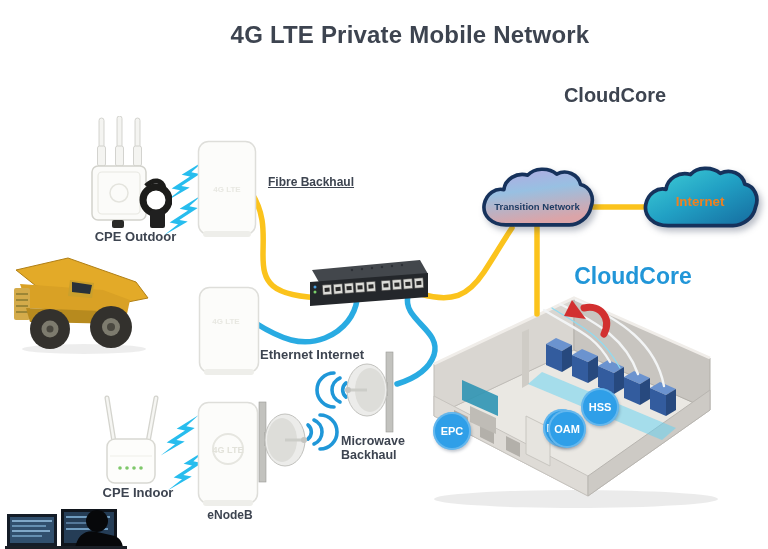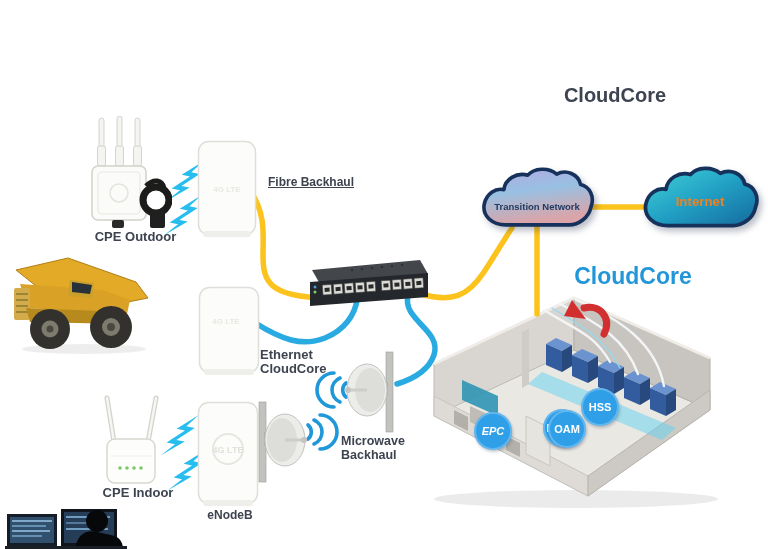--- a/index.html
+++ b/index.html
@@ -308,35 +308,36 @@
       <linearGradient id="gradNet" x1="0" y1="0" x2="1" y2="1">
         <stop offset="0%" stop-color="#41d2d8"></stop>
         <stop offset="50%" stop-color="#21a0c4"></stop>
         <stop offset="100%" stop-color="#156a9e"></stop>
       </linearGradient>
     </defs>
     <path d="M28,56 C14,56 5,47 7,36 C9,26 18,20 26,22 C27,12 38,5 49,8 C55,1 69,0 77,7 C86,2 98,7 100,17 C109,19 114,29 110,39 C108,49 98,56 89,56 Z" fill="url(#gradNet)" stroke="#16325c" stroke-width="3.5" stroke-linejoin="round"></path>
     <text x="58" y="38" text-anchor="middle" font-size="12.5" font-weight="bold" fill="#ef8120">Internet</text>
   </svg>
 
-  <div class="badge" style="left:474px;top:412px;font-style:italic;">
+  <div class="badge" style="left:433px;top:412px;">
     <span>EPC</span>
   </div>
   <div class="badge" style="left:503px;top:409px;margin-left:40px;">
     <span>BOSS</span>
   </div>
   <div class="badge" style="left:548px;top:410px;">
     <span>OAM</span>
   </div>
   <div class="badge" style="left:581px;top:388px;">
     <span>HSS</span>
   </div>
 
+  <div class="label title center">4G LTE Private Mobile Network</div>
   <div class="label cc-heading center">CloudCore</div>
   <div class="label brand center">CloudCore</div>
   <div class="label lbl-fibre">Fibre Backhaul</div>
-  <div class="label lbl-eth">Ethernet CloudCore</div>
+  <div class="label lbl-eth">Ethernet Internet</div>
   <div class="label lbl-mw">Microwave Backhaul</div>
   <div class="label lbl-cpeout center">CPE Outdoor</div>
   <div class="label lbl-cpein center">CPE Indoor</div>
   <div class="label lbl-enb center">eNodeB</div>
 
 </div>
 
 </body></html>

